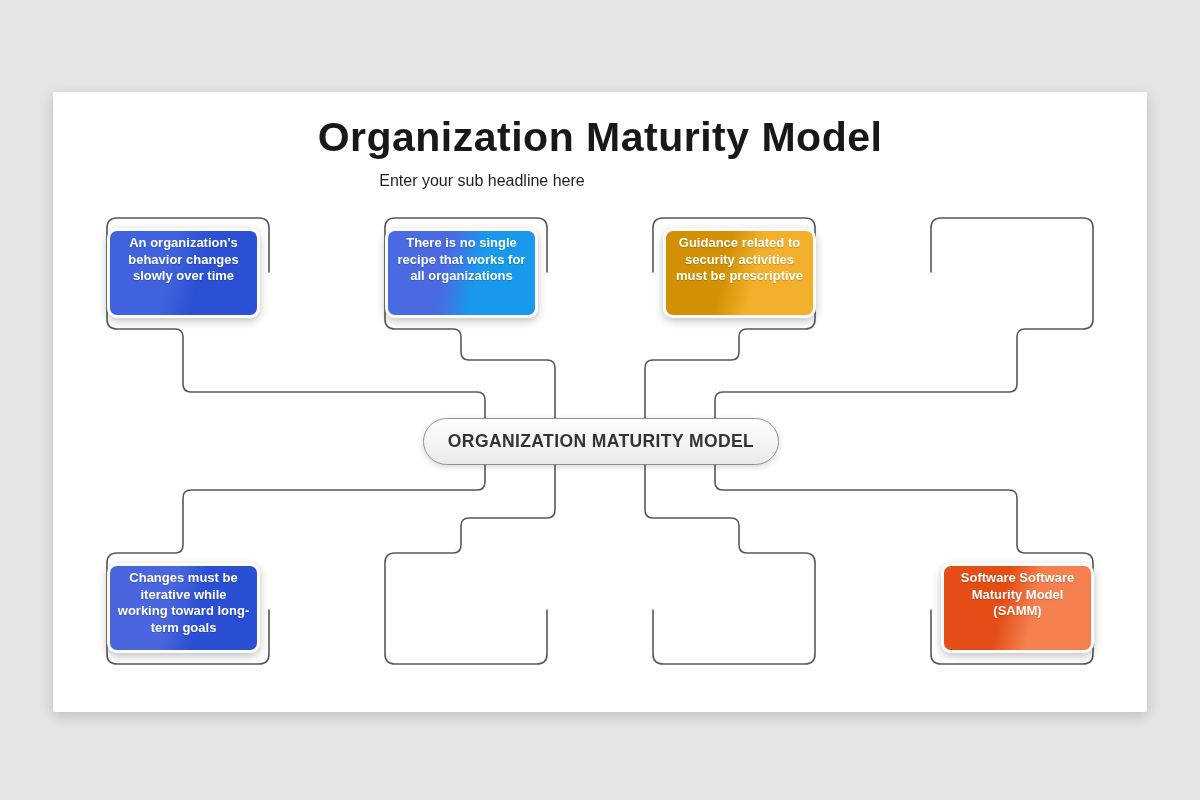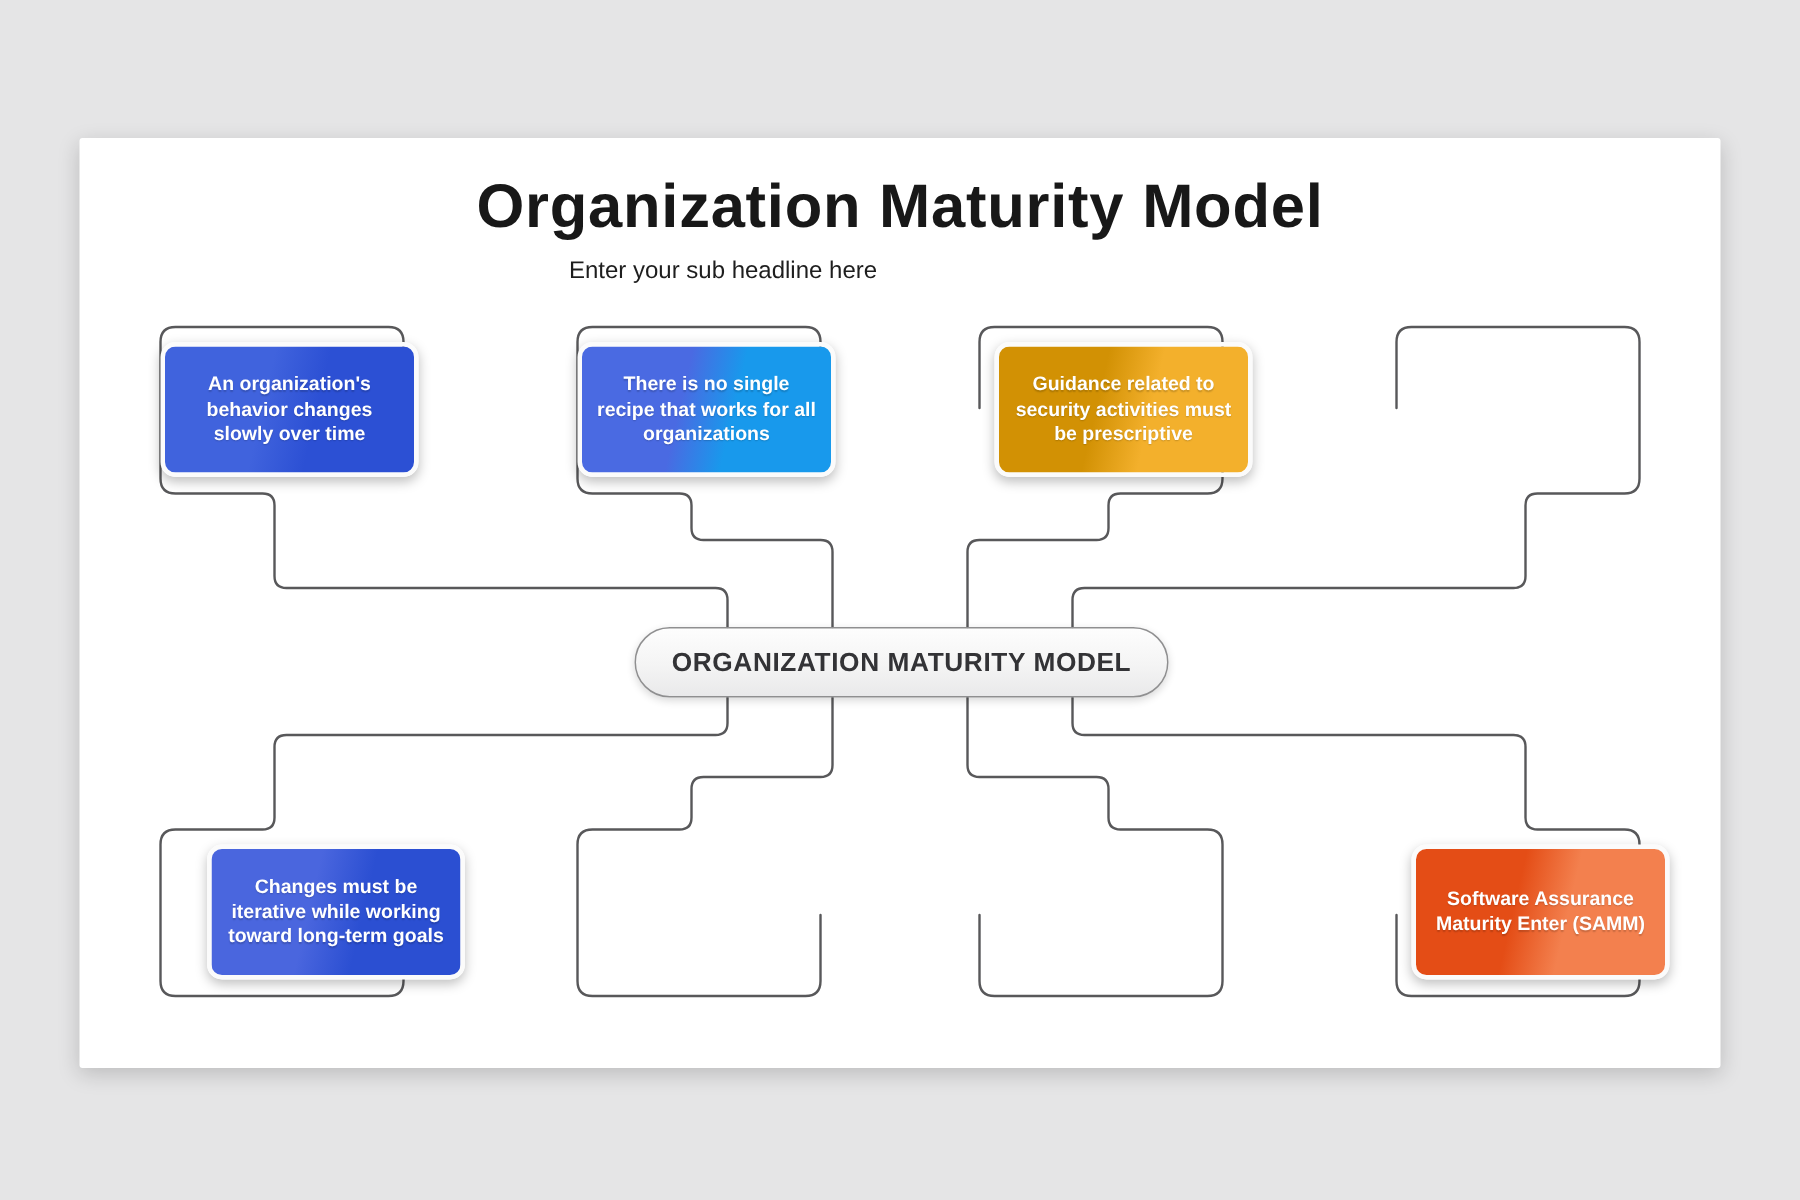--- a/index.html
+++ b/index.html
@@ -23,24 +23,24 @@
   }
   .subtitle{
     position:absolute;left:0;top:172px;width:964px;
     text-align:center;font-size:16px;font-weight:400;color:#1e1e1e;
   }
   svg.connectors{position:absolute;left:0;top:0;width:1200px;height:800px;pointer-events:none;}
   svg.connectors path{
     fill:none;stroke:var(--line-color,#58585a);stroke-width:1.6;stroke-linecap:round;
   }
   .node{
-    position:absolute;width:172px;height:90px;box-sizing:border-box;
+    position:absolute;width:153px;height:90px;box-sizing:border-box;
     border:3px solid #fbfbfb;border-radius:10px;background-clip:padding-box;
     box-shadow:0 3px 8px rgba(0,0,0,.25);
-    display:flex;align-items:center;justify-content:center;
+    display:flex;justify-content:center;
     padding:4px 7px;
   }
   .node .node-text{
     color:#ffffff;font-size:13px;font-weight:600;line-height:1.28;
     text-align:center;text-shadow:0 1px 1px rgba(0,0,0,.18);
   }
   .row-top{top:228px;}
   .row-bottom{top:563px;}
   .col-1{left:107px;} .col-2{left:385px;} .col-3{left:663px;} .col-4{left:941px;}
   .pill{
@@ -83,19 +83,19 @@
     <div class="node-text">Guidance related to security activities must be prescriptive</div>
   </div>
   <div class="node row-top col-2" style="background: linear-gradient(103deg, rgb(74, 106, 226) 40%, rgb(24, 153, 236) 60%);">
     <div class="node-text">There is no single recipe that works for all organizations</div>
   </div>
 
   <div class="pill">
     <div class="pill-text">ORGANIZATION MATURITY MODEL</div>
   </div>
 
-  <div class="node row-bottom col-1" style="background: linear-gradient(103deg, rgb(74, 102, 222) 40%, rgb(43, 79, 210) 60%); margin-left: 31px;">
+  <div class="node row-bottom col-1" style="background: linear-gradient(103deg, rgb(74, 102, 222) 40%, rgb(43, 79, 210) 60%);">
     <div class="node-text">Changes must be iterative while working toward long-term goals</div>
   </div>
   <div class="node row-bottom col-4" style="background: linear-gradient(103deg, rgb(228, 77, 22) 40%, rgb(243, 128, 78) 60%);">
-    <div class="node-text">Software Assurance Maturity Enter (SAMM)</div>
+    <div class="node-text">Software Software Maturity Model (SAMM)</div>
   </div>
 </div>
 
 </body></html>

